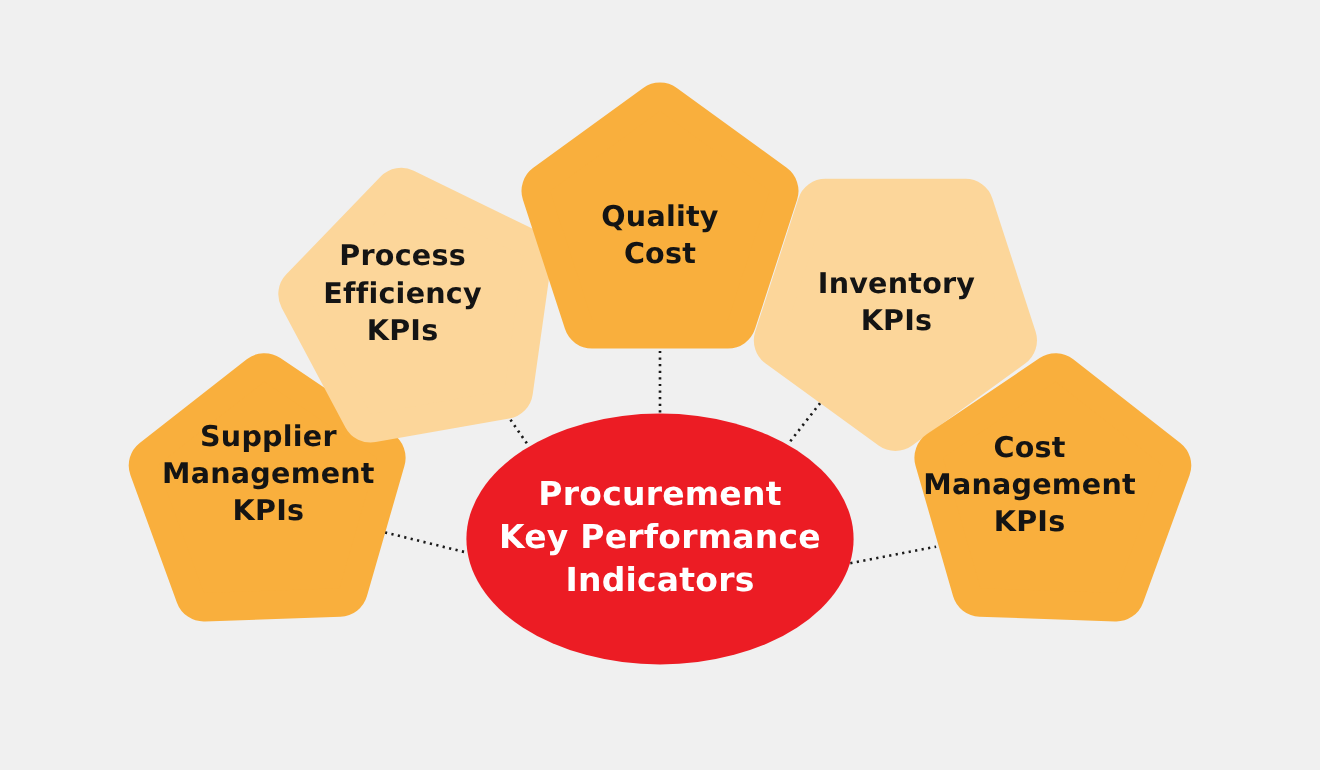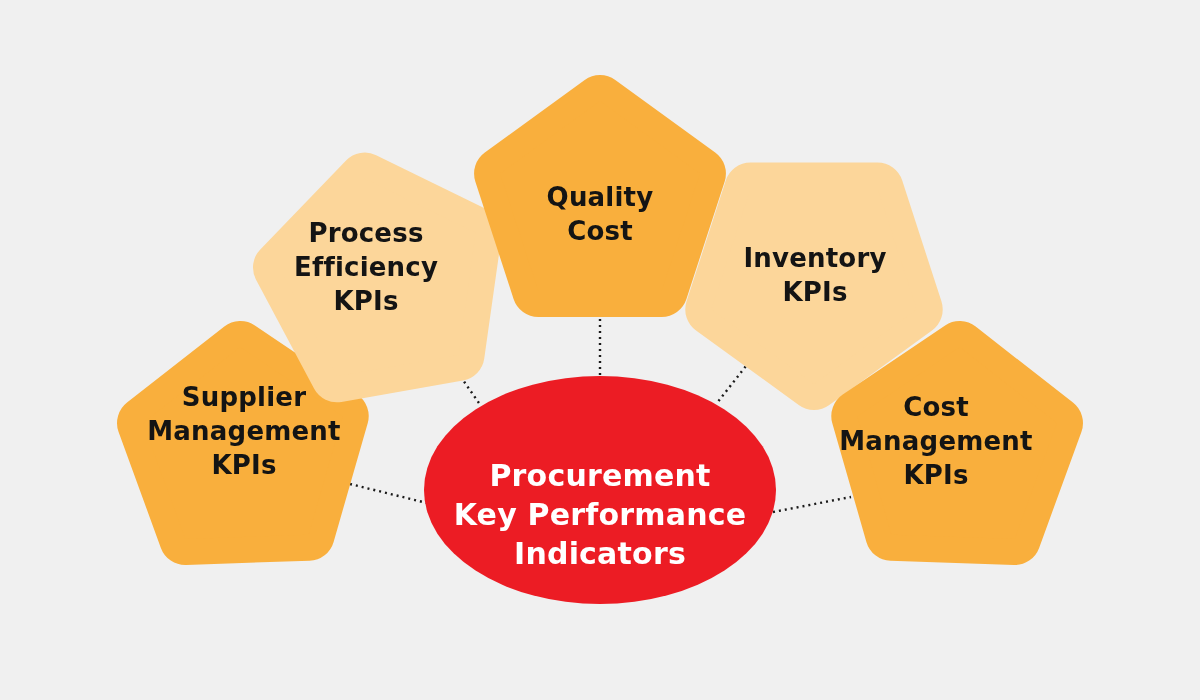--- a/index.html
+++ b/index.html
@@ -44,21 +44,21 @@
     font-size: 30px;
     line-height: 39px;
     color: #FFFFFF;
     letter-spacing: 0.2px;
   }
   .lb-supplier  { left: 244px; top: 431px; }
   .lb-process   { left: 366px; top: 267px; }
   .lb-quality   { left: 600px; top: 214px; }
   .lb-inventory { left: 815px; top: 275px; }
   .lb-cost      { left: 936px; top: 441px; }
-  .lb-center    { left: 600px; top: 489px; margin-top: 25px; }
+  .lb-center    { left: 600px; top: 489px; }
 </style>
 </head>
 <body>
 
 <div class="stage">
 
   <svg width="1200" height="700" viewBox="0 0 1200 700">
 
     <rect x="0" y="0" width="1200" height="700" fill="#F0F0F0"></rect>
 

